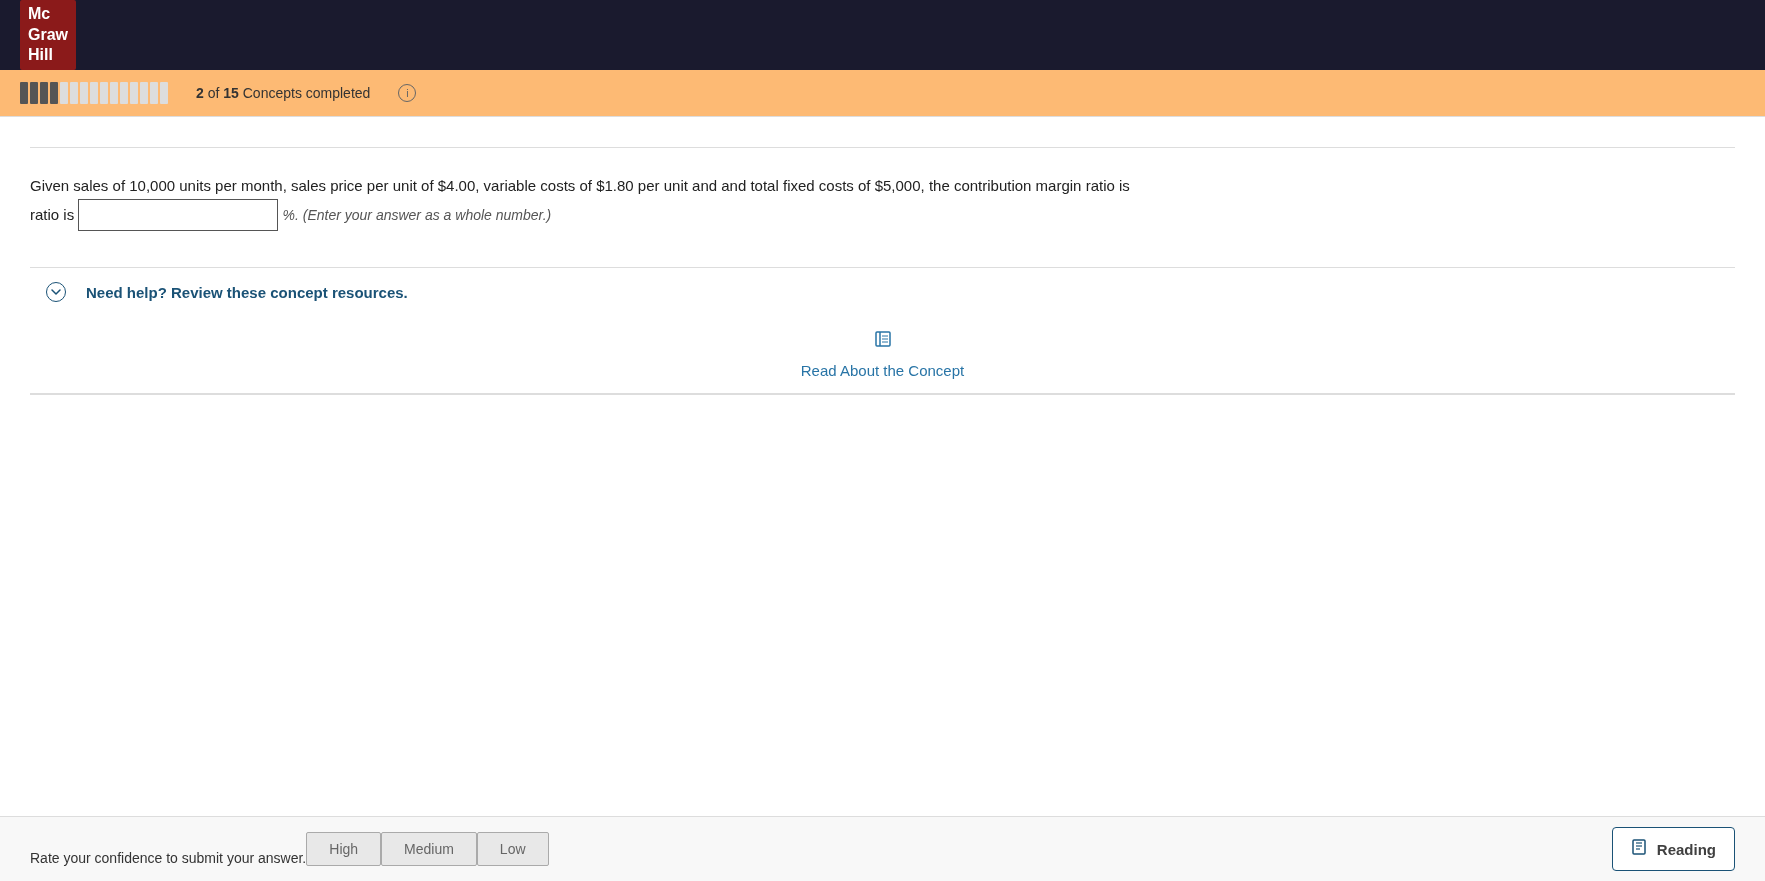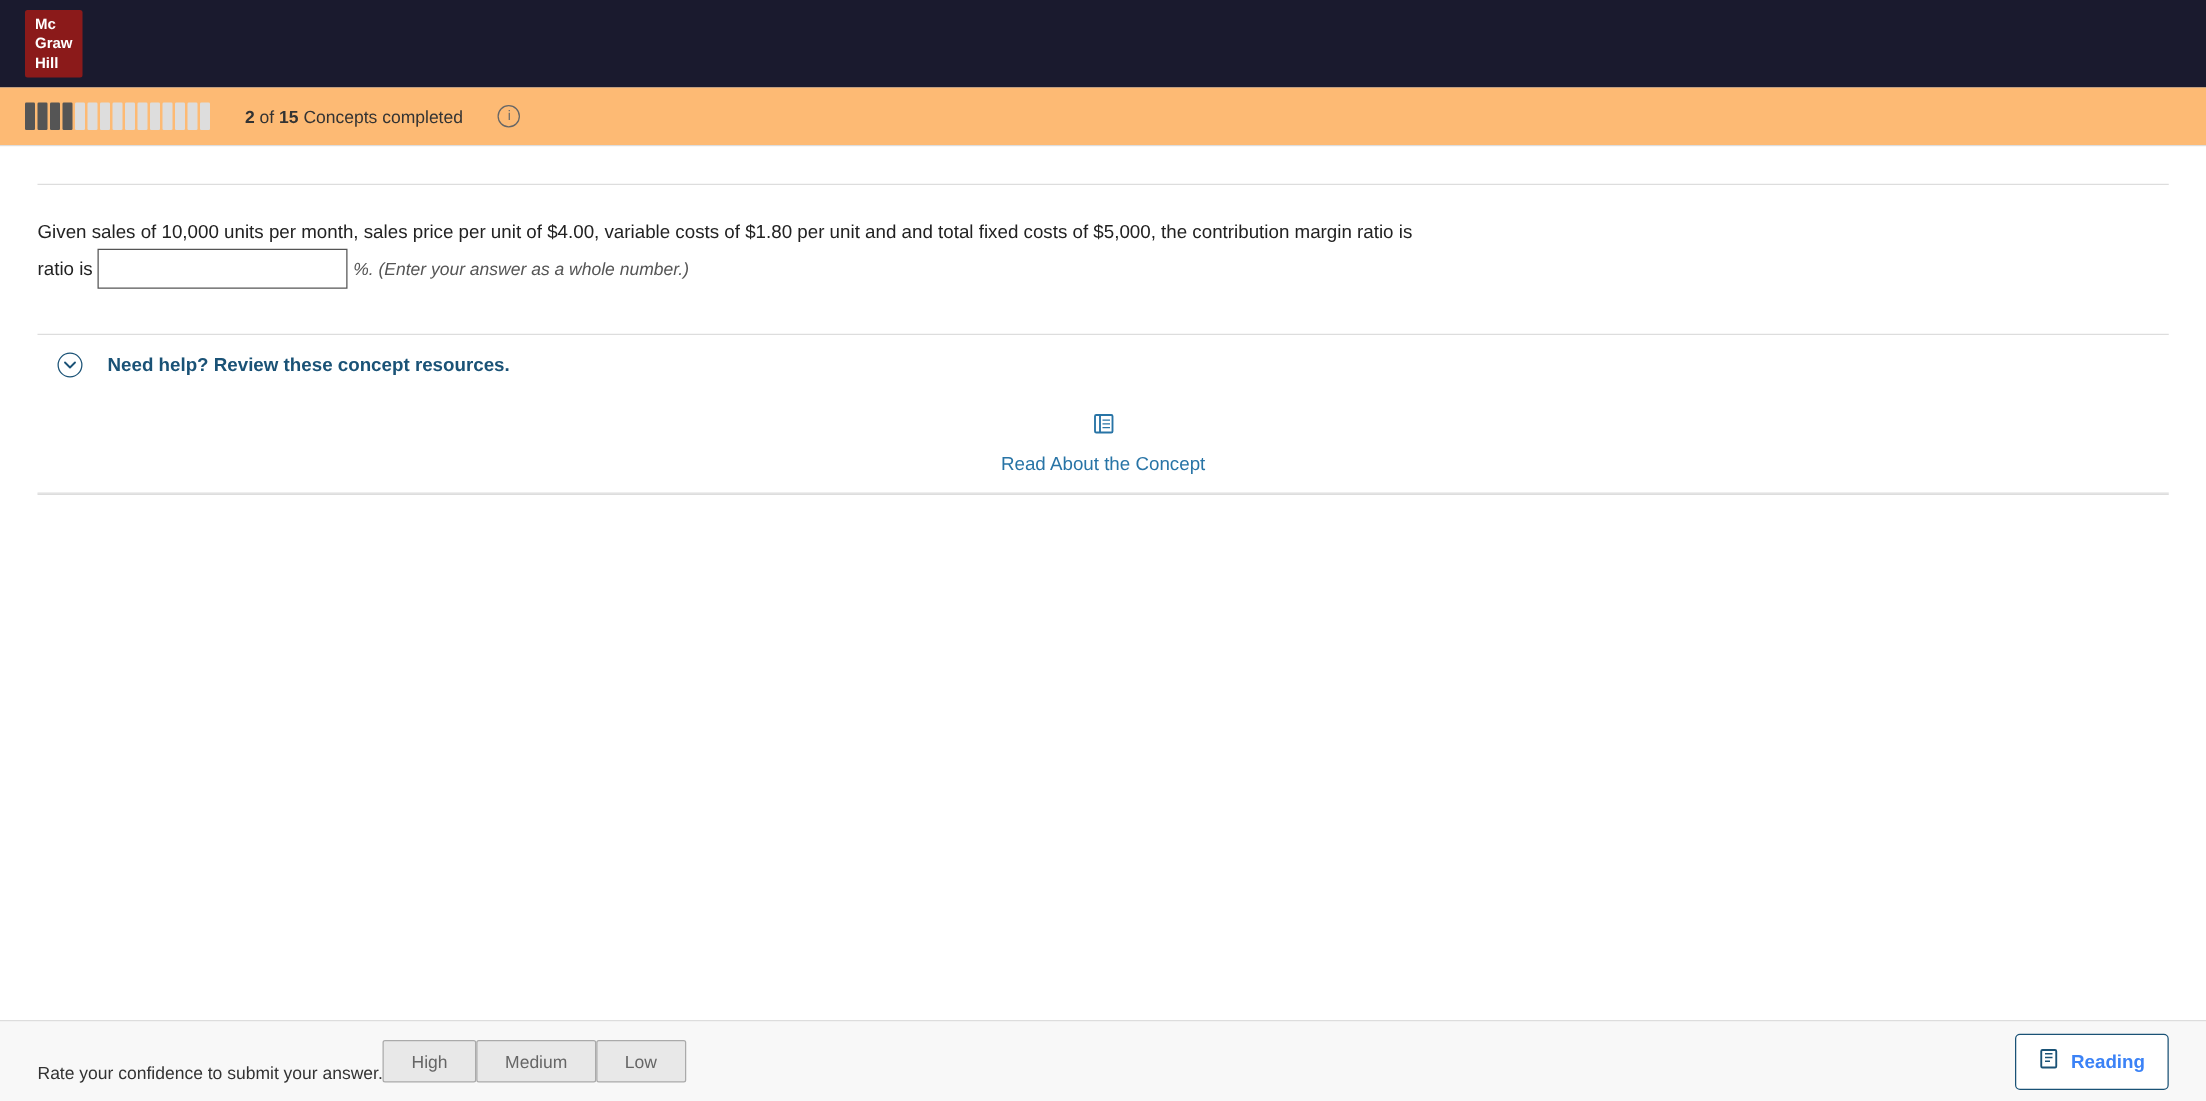--- a/index.html
+++ b/index.html
@@ -16,21 +16,21 @@
       background: #1a1a2e;
       height: 70px;
       display: flex;
       align-items: center;
       justify-content: space-between;
       padding: 0 20px;
     }
     .logo-box {
       background: #8b1a1a;
       color: white;
-      font-size: 12px;
+      font-size: 16px;
       font-weight: bold;
       padding: 4px 8px;
       line-height: 1.3;
       border-radius: 2px;
     }
     .exit-btn {
       border: 1.5px solid #ccc;
       background: transparent;
       color: white;
       padding: 10px 20px;
@@ -239,21 +239,21 @@
     }
 
     .reading-btn {
       display: flex;
       align-items: center;
       gap: 8px;
       border: 1.5px solid #1a5276;
       border-radius: 4px;
       padding: 10px 18px;
       background: white;
-      color: #3b82f6;
+      color: #404040;
       font-size: 15px;
       font-weight: bold;
       cursor: pointer;
     }
     .reading-btn-icon {
       font-size: 16px;
     }
   </style>
 </head>
 <body>

